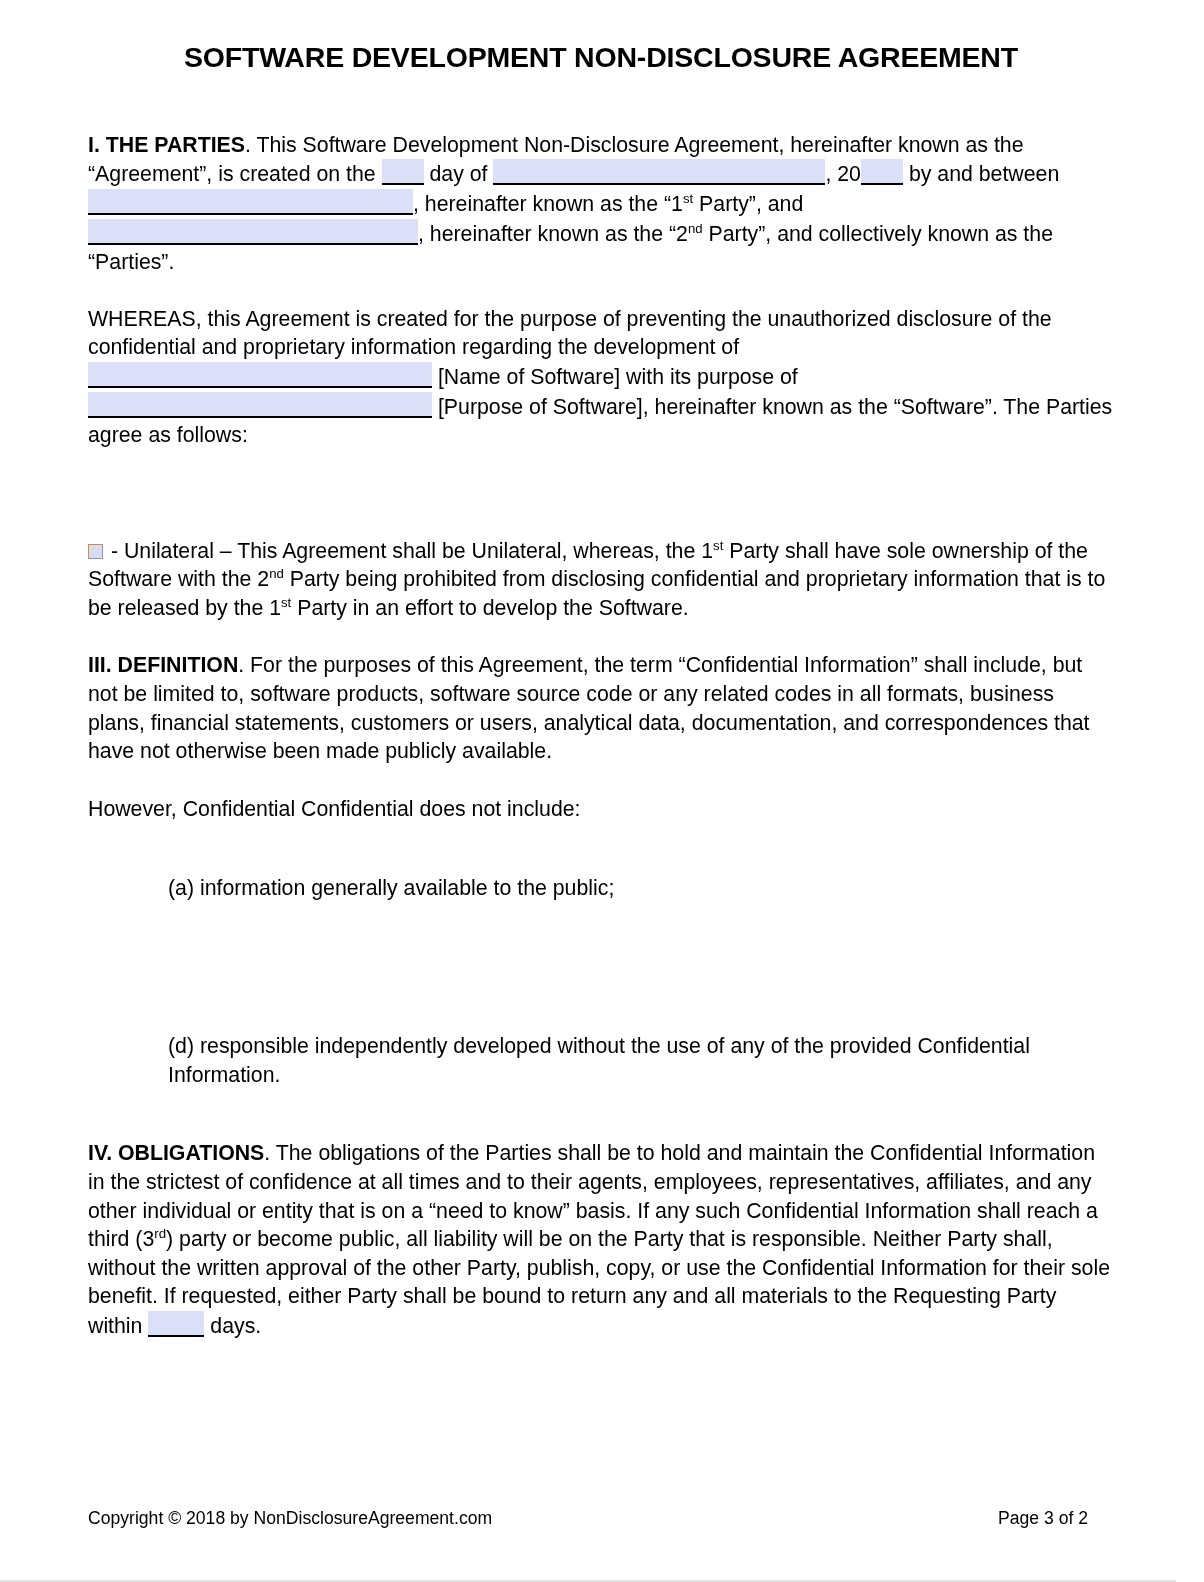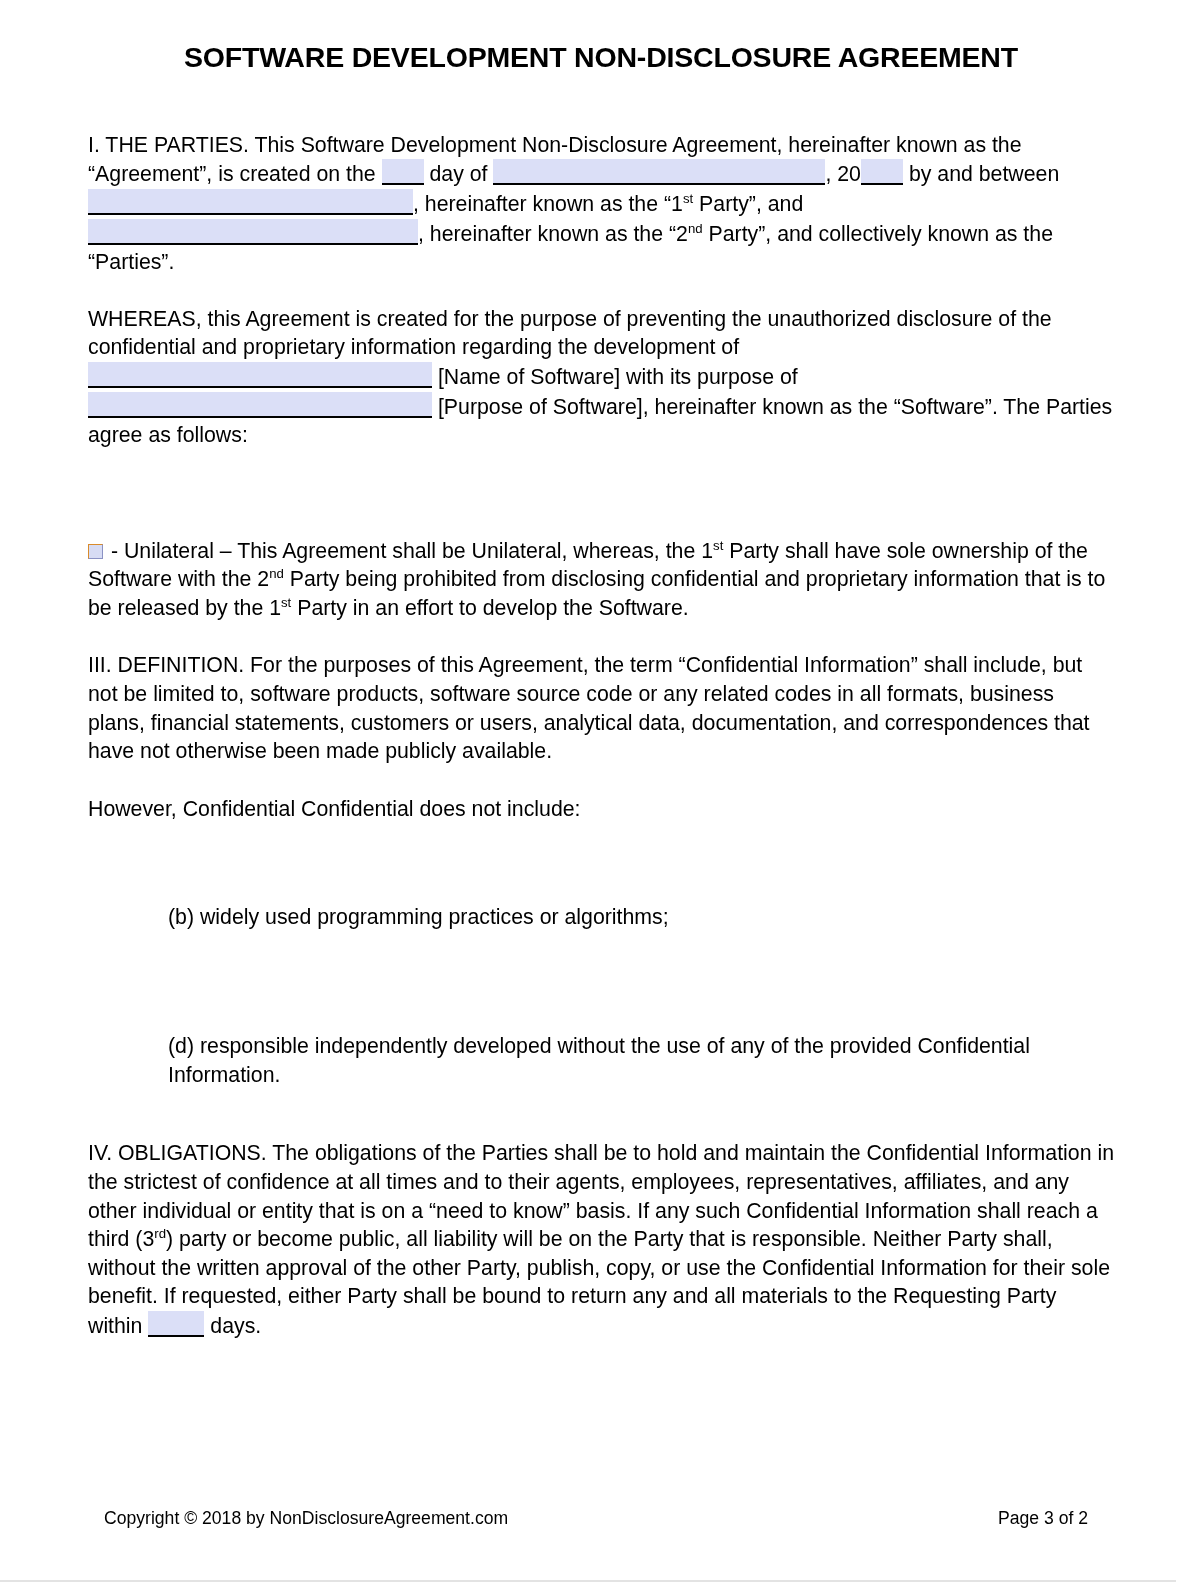--- a/index.html
+++ b/index.html
@@ -45,21 +45,21 @@
     line-height: 28.6px;
     margin: 0;
     text-align: left;
   }
   .gap-lg { height: 29px; }
   .gap-md { height: 28px; }
 
   .first-section { padding-top: 57px; }
 
   .sec-head {
-    font-weight: normal;
+    font-weight: bold;
   }
 
   sup {
     font-size: 0.62em;
     vertical-align: super;
     line-height: 0;
   }
 
   
   .blank {
@@ -102,21 +102,20 @@
   
   .footer {
     position: absolute;
     left: 88px;
     right: 88px;
     top: 1508px;
     font-size: 17.6px;
     display: flex;
     justify-content: space-between;
     align-items: baseline;
-    margin-left: 16px;
   }
 </style>
 </head>
 <body>
 
 <div class="page">
 
   <div class="page-inner">
 
     <h1 class="doc-title">SOFTWARE DEVELOPMENT NON-DISCLOSURE AGREEMENT</h1>
@@ -140,22 +139,22 @@
     <div class="gap-lg"></div>
 
     <p class="body-block"><span class="sec-head">III. DEFINITION</span><span>. For the purposes of this Agreement, the term “Confidential Information” shall include, but not be limited to, software products, software source code or any related codes in all formats, business plans, financial statements, customers or users, analytical data, documentation, and correspondences that have not otherwise been made publicly available.</span></p>
 
     <div class="gap-lg"></div>
 
     <p class="body-block">However, Confidential Confidential does not include:</p>
 
     <div class="gap-lg"></div>
 
+    <p class="indent-item">(a) information generally available to the public;</p>
     <div class="gap-lg"></div>
-    <p class="indent-item">(b) widely used programming practices or algorithms;</p>
     <div class="gap-lg"></div>
     <div class="gap-lg"></div>
     <p class="indent-item">(d) responsible independently developed without the use of any of the provided Confidential Information.</p>
 
     <div class="gap-lg"></div>
 
     <p class="body-block"><span class="sec-head">IV. OBLIGATIONS</span><span>. The obligations of the Parties shall be to hold and maintain the Confidential Information in the strictest of confidence at all times and to their agents, employees, representatives, affiliates, and any other individual or entity that is on a “need to know” basis. If any such Confidential Information shall reach a third (3</span><sup>rd</sup><span>) party or become public, all liability will be on the Party that is responsible. Neither Party shall, without the written approval of the other Party, publish, copy, or use the Confidential Information for their sole benefit. If requested, either Party shall be bound to return any and all materials to the Requesting Party within </span><span class="blank blank-days"></span><span> days.</span></p>
 
   </div>
 

